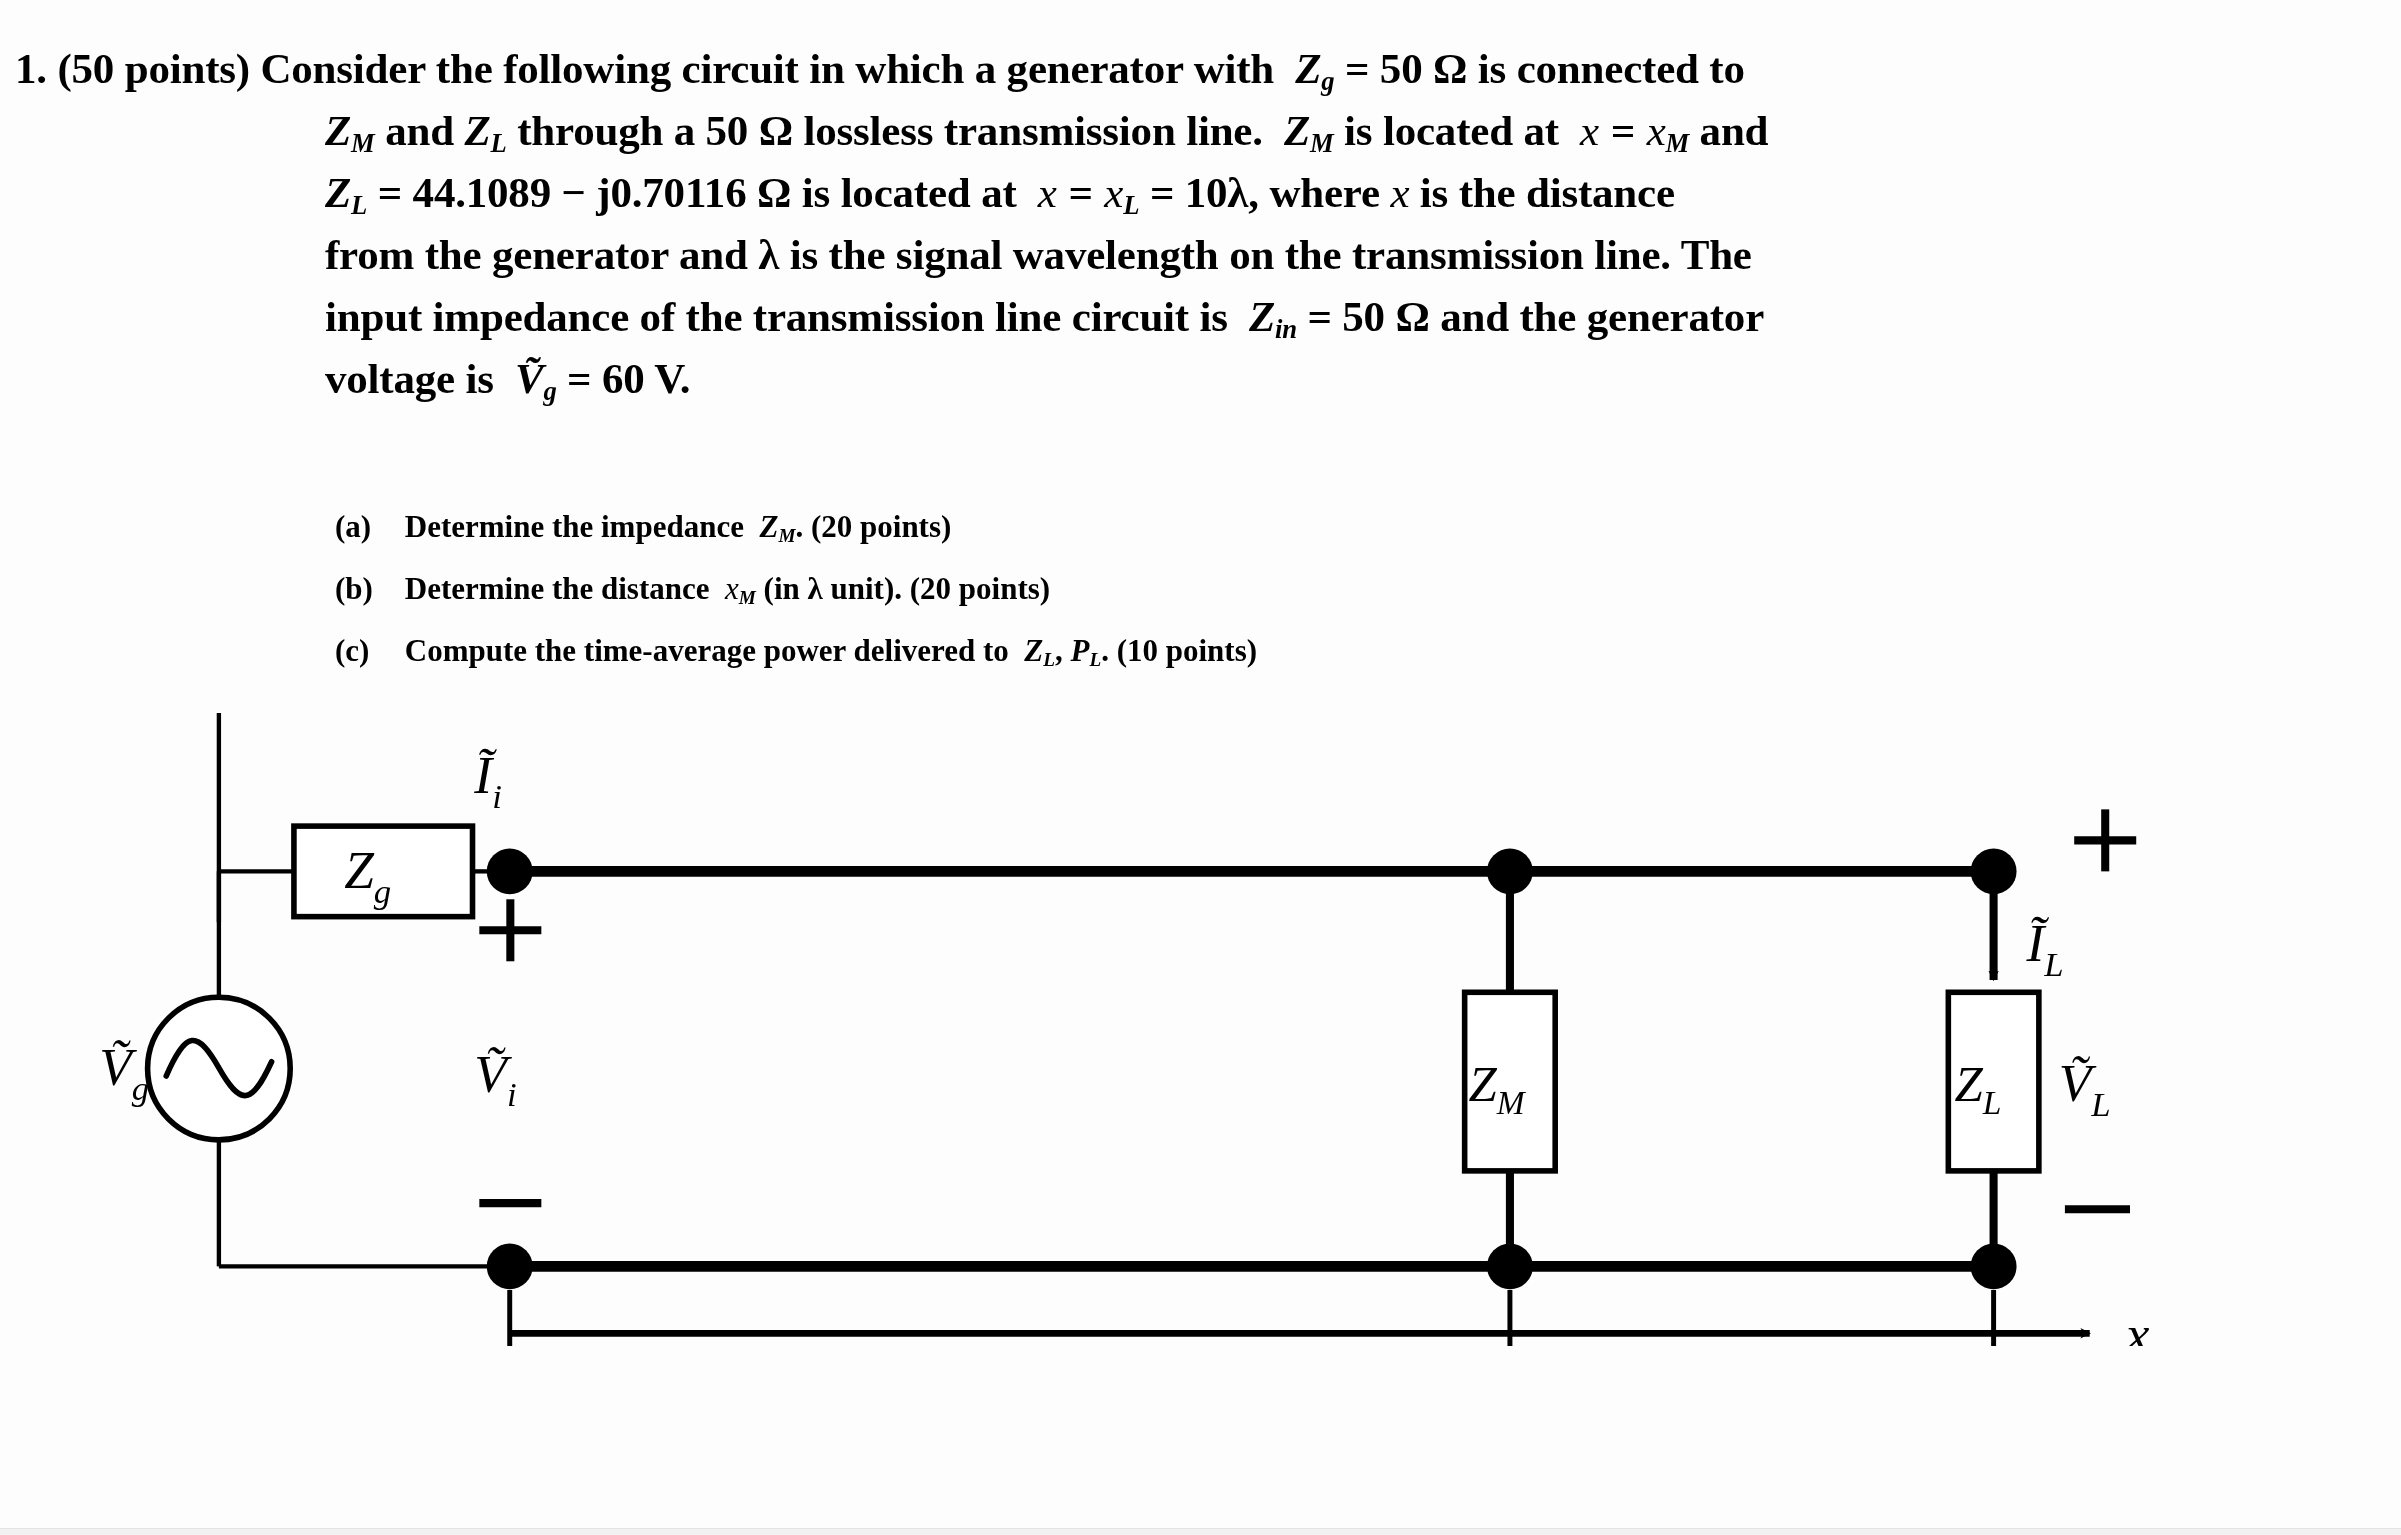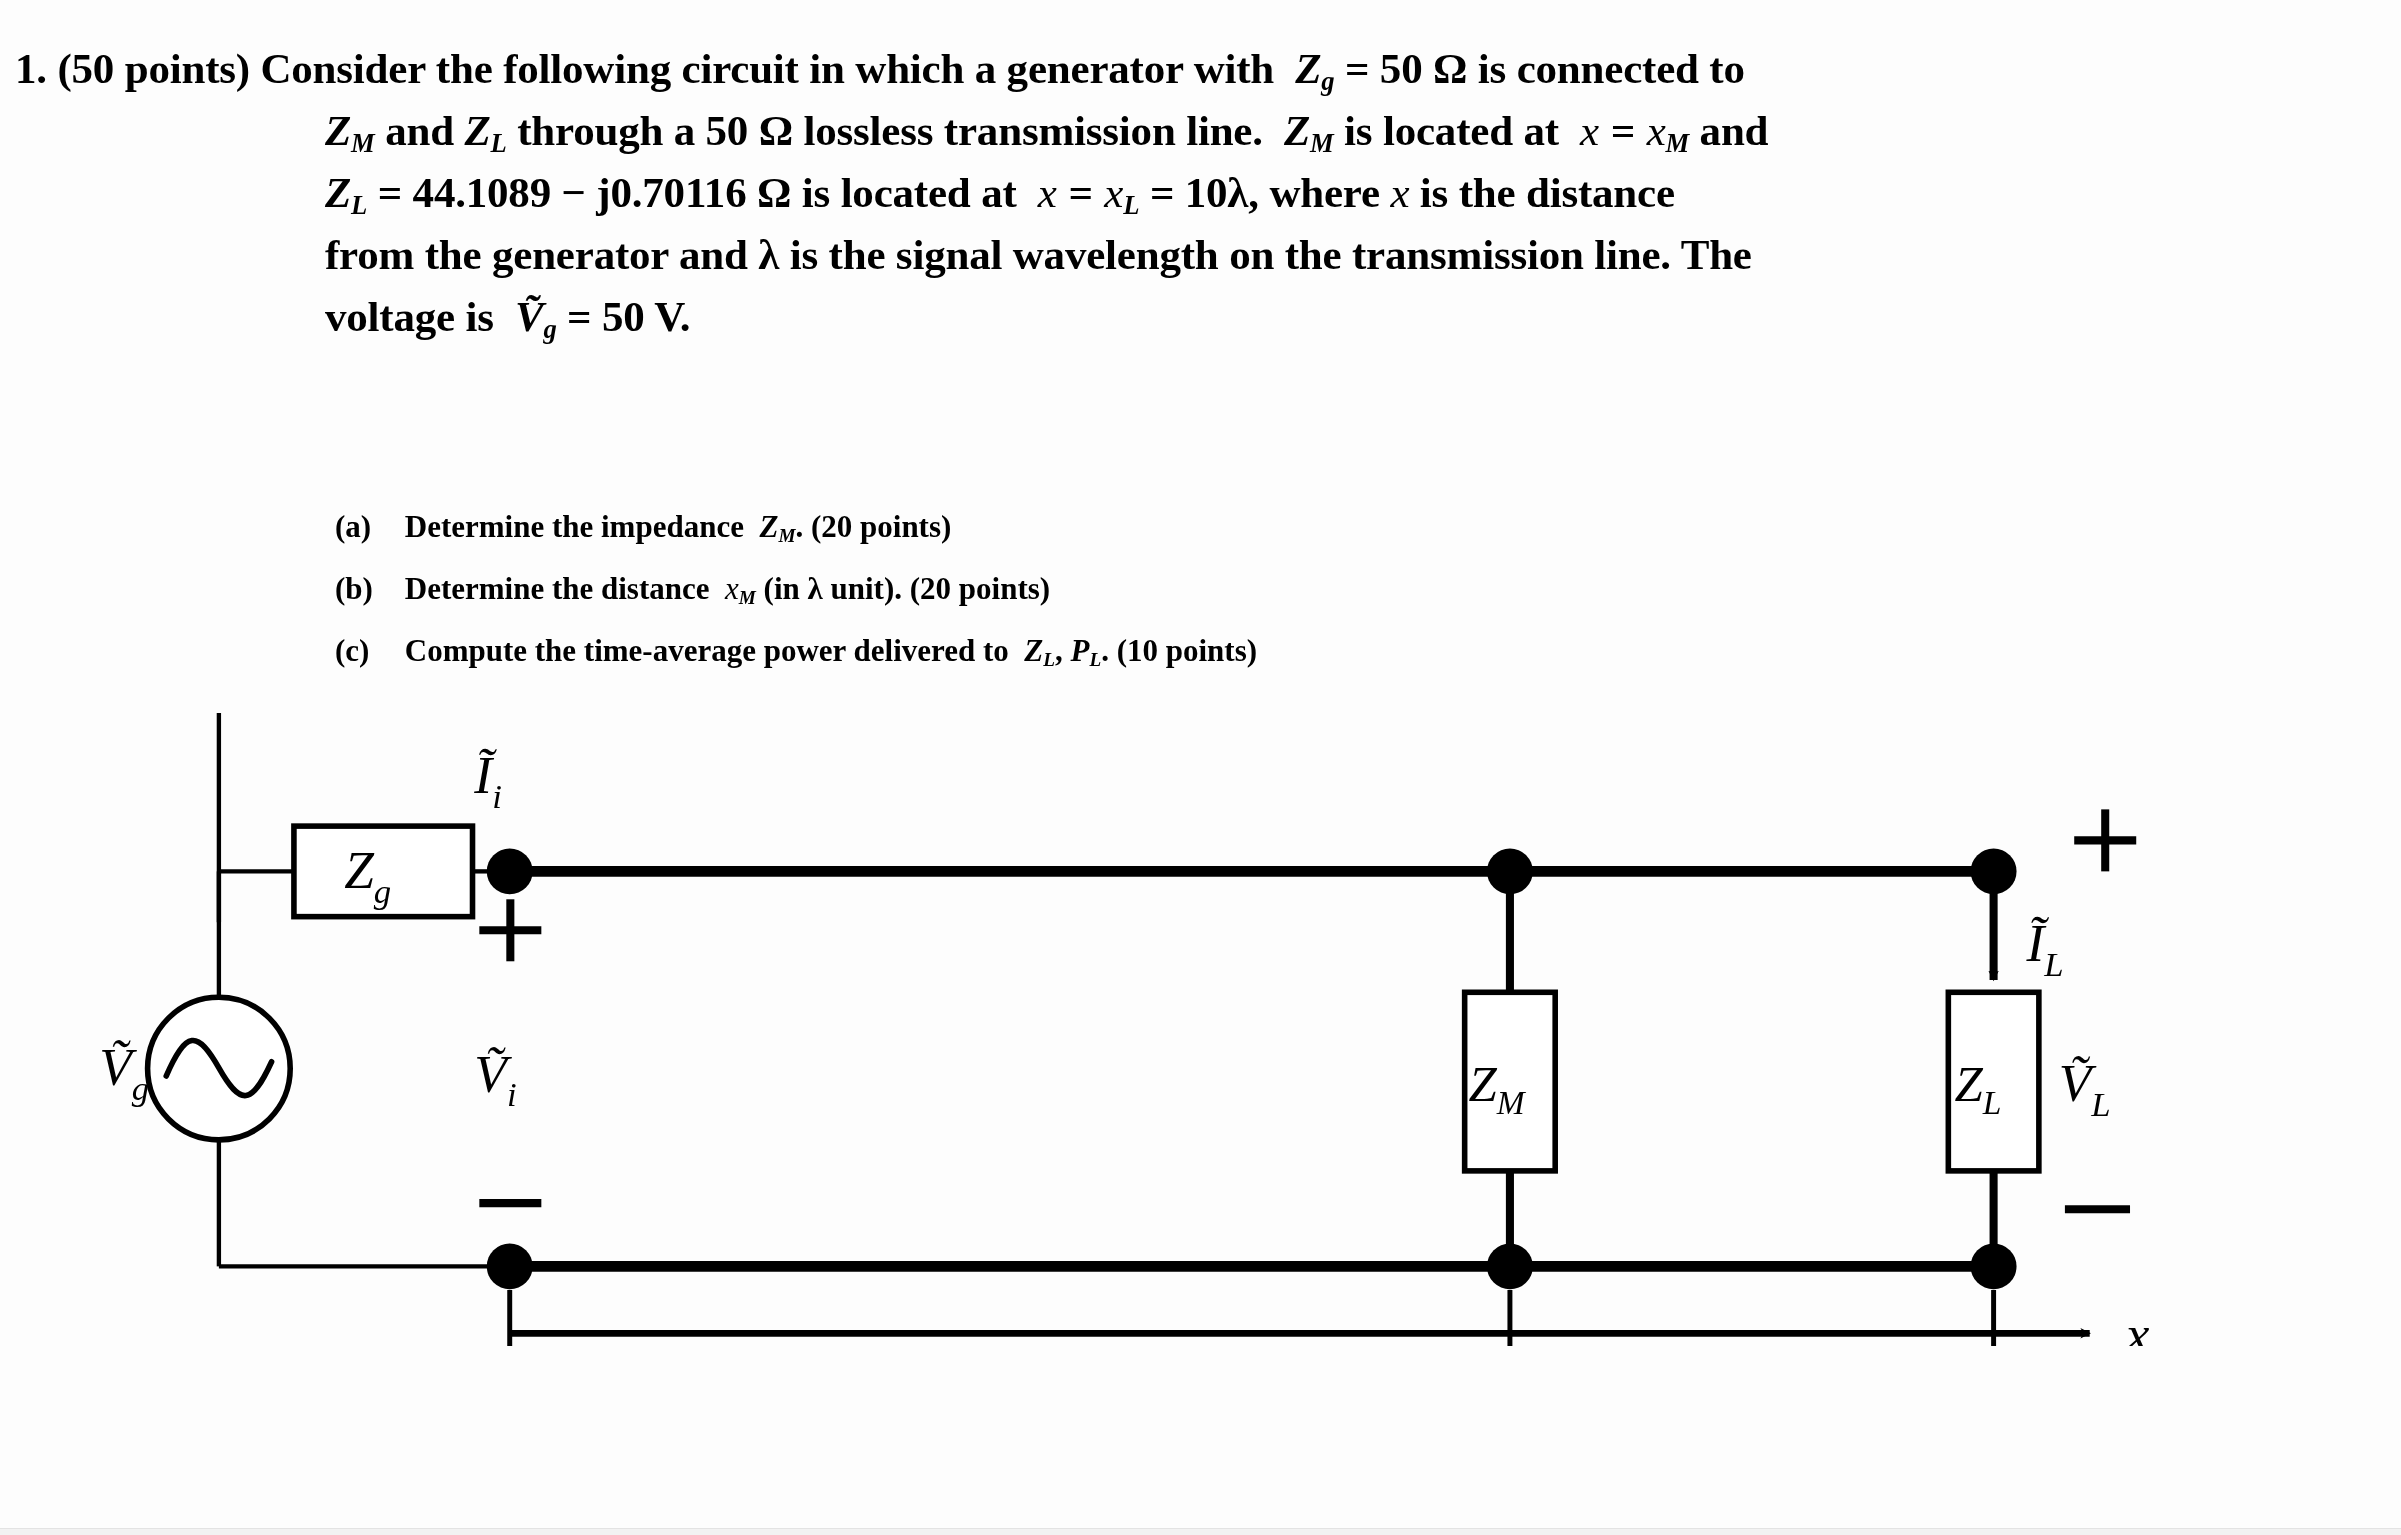--- a/index.html
+++ b/index.html
@@ -123,25 +123,31 @@
       <span class="mi-l">&nbsp;x <span class="op">=</span> x<sub class="sb">L</sub></span>
       <span>= 10λ,  where</span>
       <span class="mi-l">x</span>
       <span>is the distance</span>
     </div>
 
     <div class="ln">
       <span class="ind"></span><span>from the generator and λ is the signal wavelength on the transmission line. The</span>
     </div>
 
+    <div class="ln">
+      <span class="ind"></span><span>input impedance of the transmission line circuit is</span>
+      <span class="mi">&nbsp;Z<sub class="sb">in</sub></span>
+      <span>= 50 Ω</span>
+      <span>and the generator</span>
+    </div>
 
     <div class="ln">
       <span class="ind"></span><span>voltage is</span>
       <span class="mi">&nbsp;Ṽ<sub class="sb">g</sub></span>
-      <span>= 50 V.</span>
+      <span>= 60 V.</span>
     </div>
   </div>
 
   <div class="parts">
 
     <div class="row">
       <span class="plab">(a)</span>
       <span>Determine the impedance</span>
       <span class="mi">&nbsp;Z<sub class="sb">M</sub></span><span>.  (20 points)</span>
     </div>

